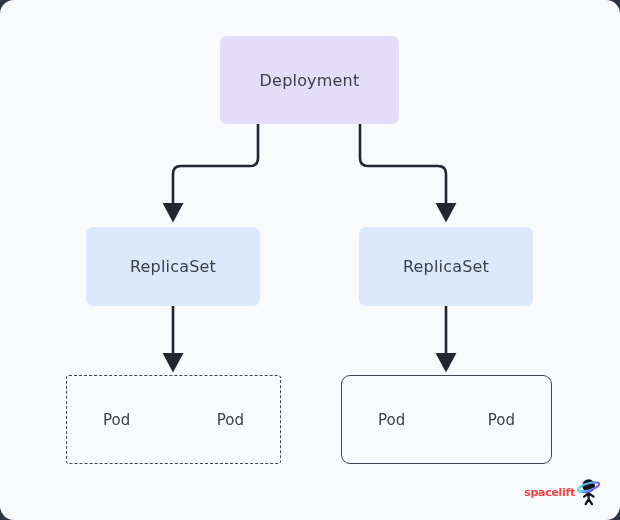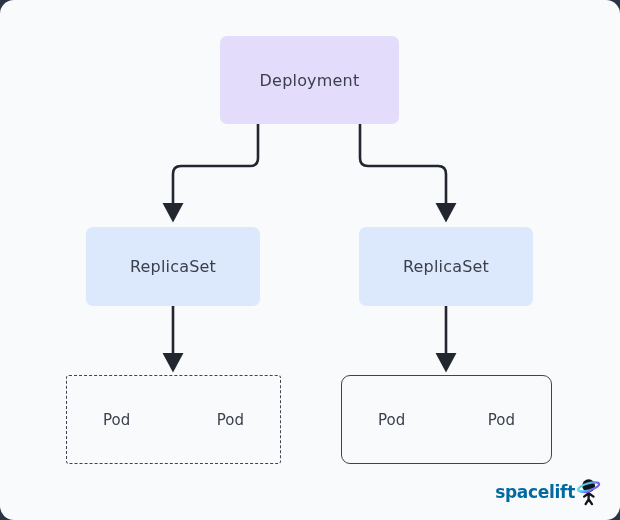--- a/index.html
+++ b/index.html
@@ -99,23 +99,23 @@
   
   #brand-logo {
     position: absolute;
     right: 16px;
     bottom: 12px;
     display: flex;
     align-items: center;
     gap: 1px;
   }
   #brand-wordmark {
-    font-size: 17px;
+    font-size: 11px;
     font-weight: 700;
-    color: #0369a1;
+    color: #ef4444;
     letter-spacing: -0.3px;
   }
   #brand-mark {
     width: 30px;
     height: 30px;
     margin-left: -2px;
     margin-bottom: 2px;
   }
 </style>
 </head>

